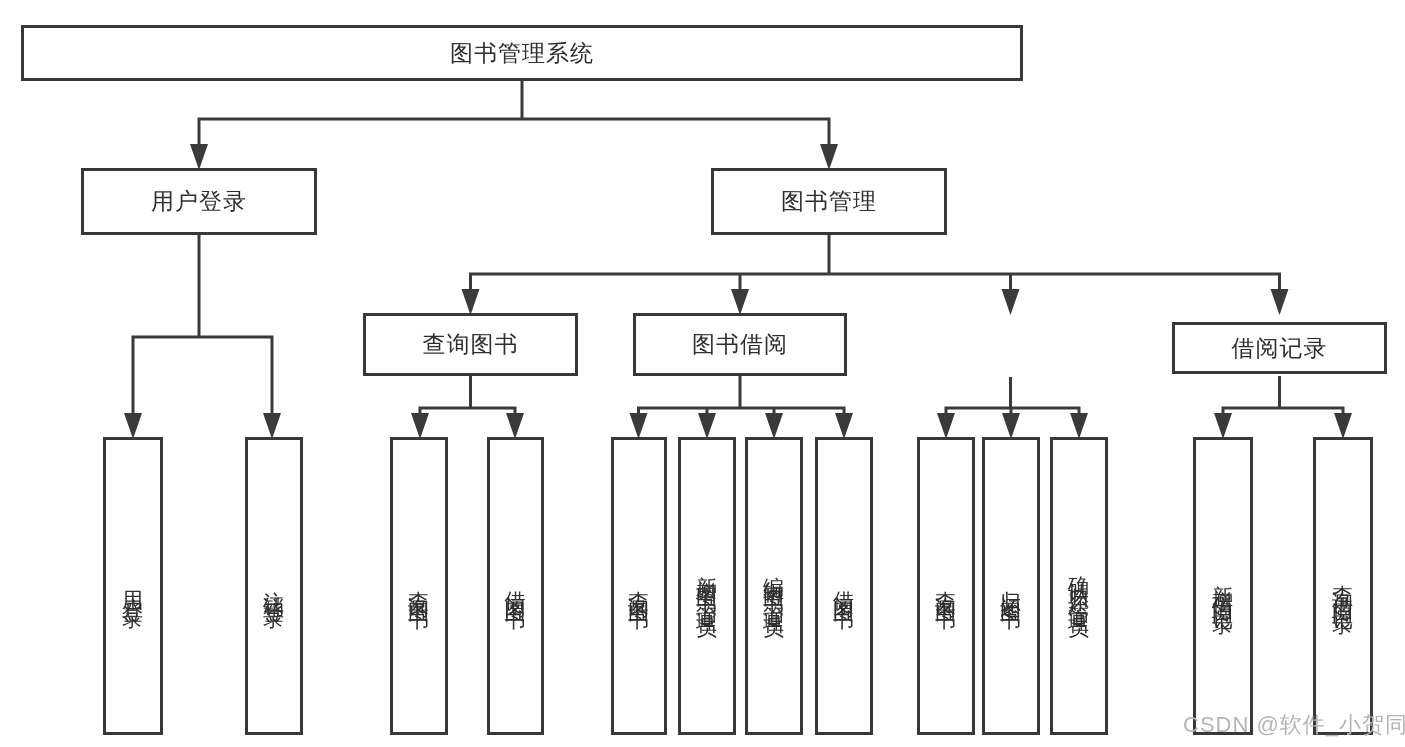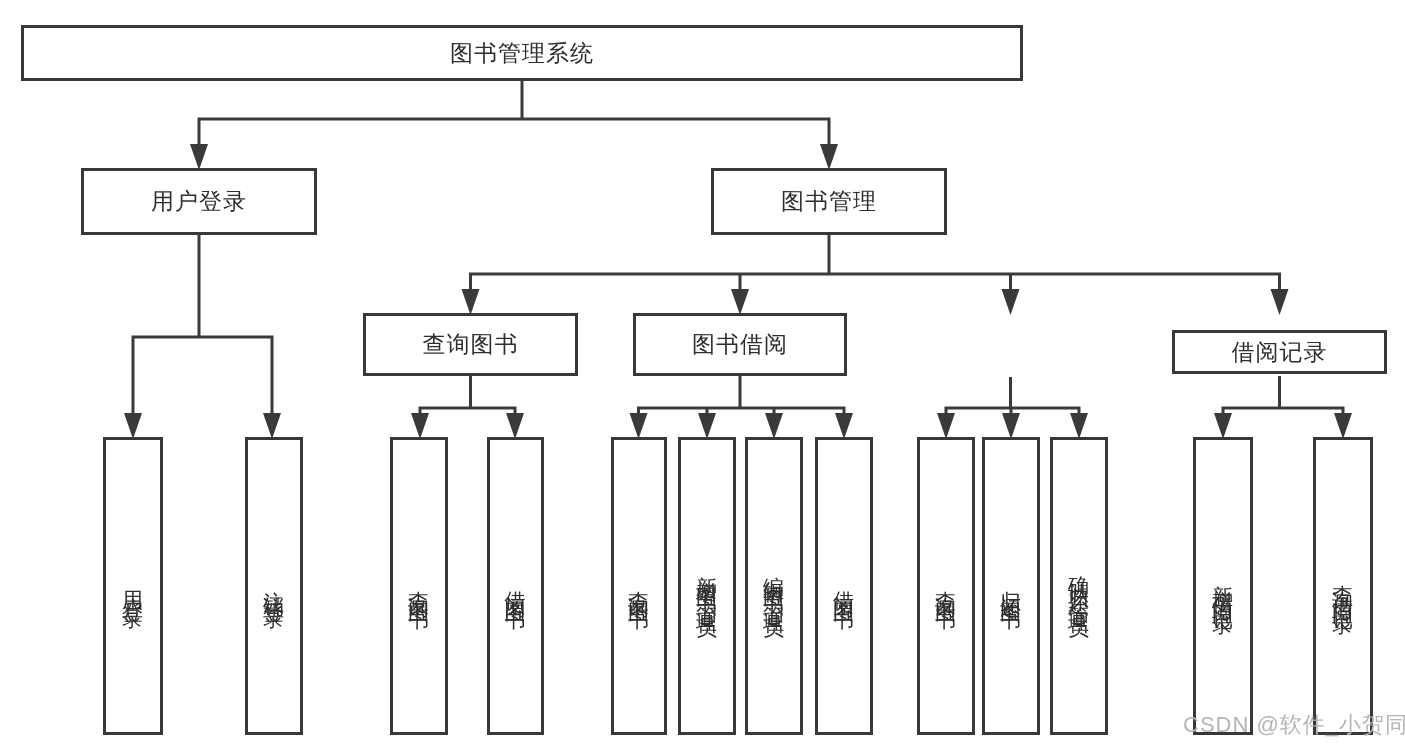--- a/index.html
+++ b/index.html
@@ -99,21 +99,21 @@
   <div class="node hnode" style="left:711px;top:168px;width:236px;height:67px;">
     <span class="label">图书管理</span>
   </div>
 
   <div class="node hnode" style="left:363px;top:313px;width:215px;height:63px;">
     <span class="label">查询图书</span>
   </div>
   <div class="node hnode" style="left:633px;top:313px;width:214px;height:63px;">
     <span class="label">图书借阅</span>
   </div>
-  <div class="node hnode" style="left:1172px;top:330px;width:215px;height:44px;">
+  <div class="node hnode" style="left:1172px;top:322px;width:215px;height:52px;">
     <span class="label">借阅记录</span>
   </div>
 
   <div class="node leaf" style="left:103px;width:60px;">
     <span class="vlabel">用户登录</span>
   </div>
   <div class="node leaf" style="left:245px;width:58px;">
     <span class="vlabel">注销登录</span>
   </div>
 

